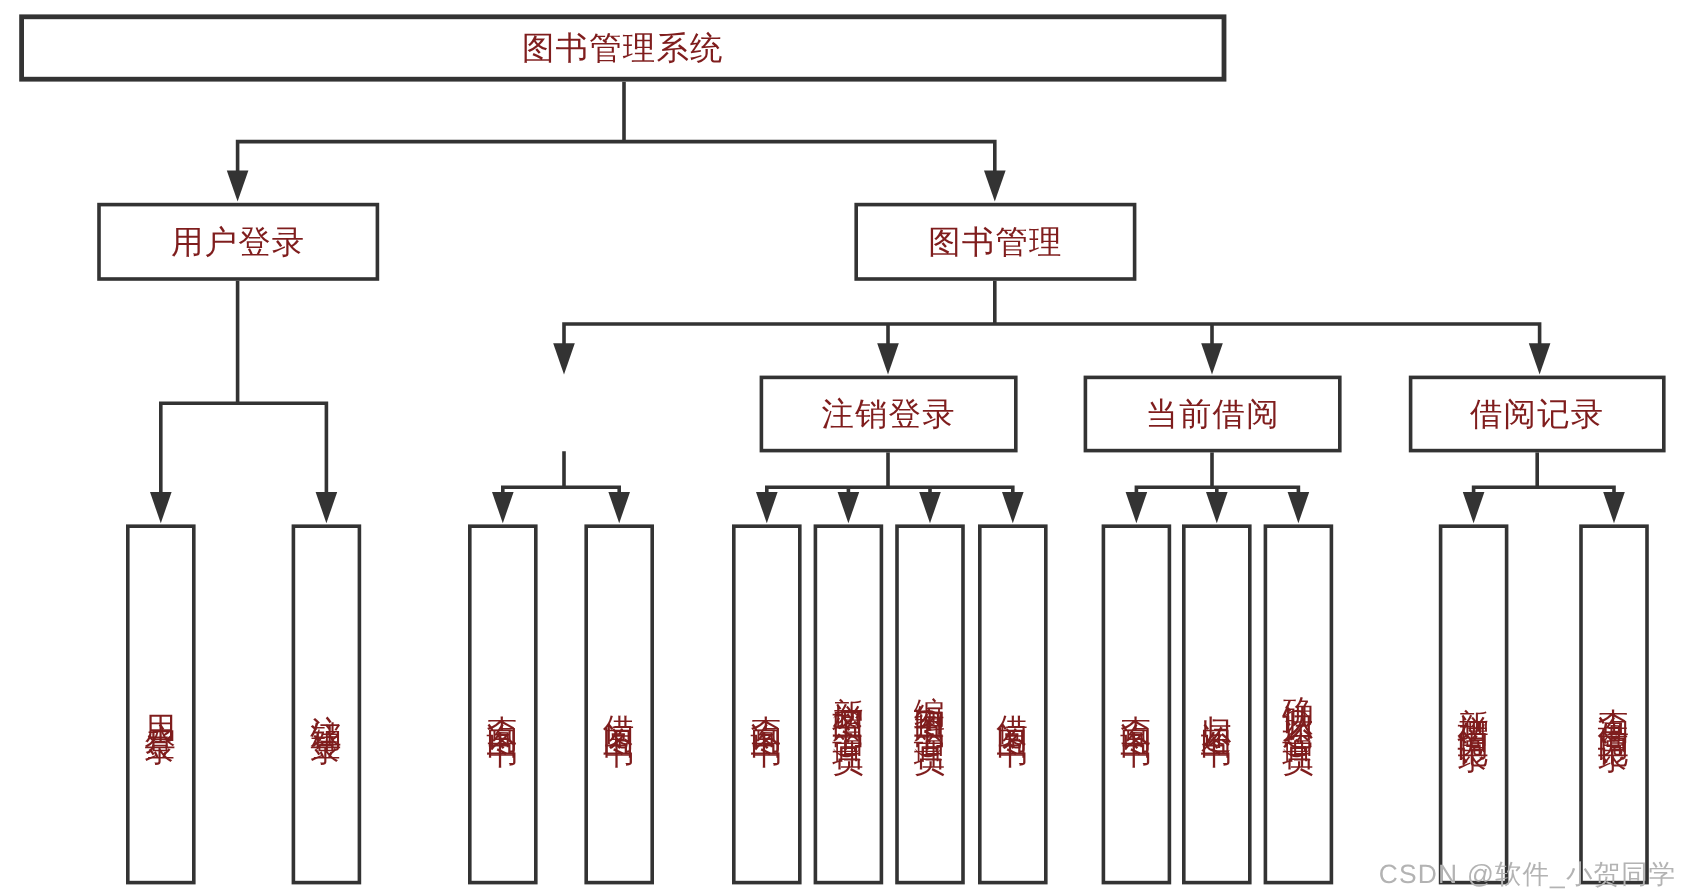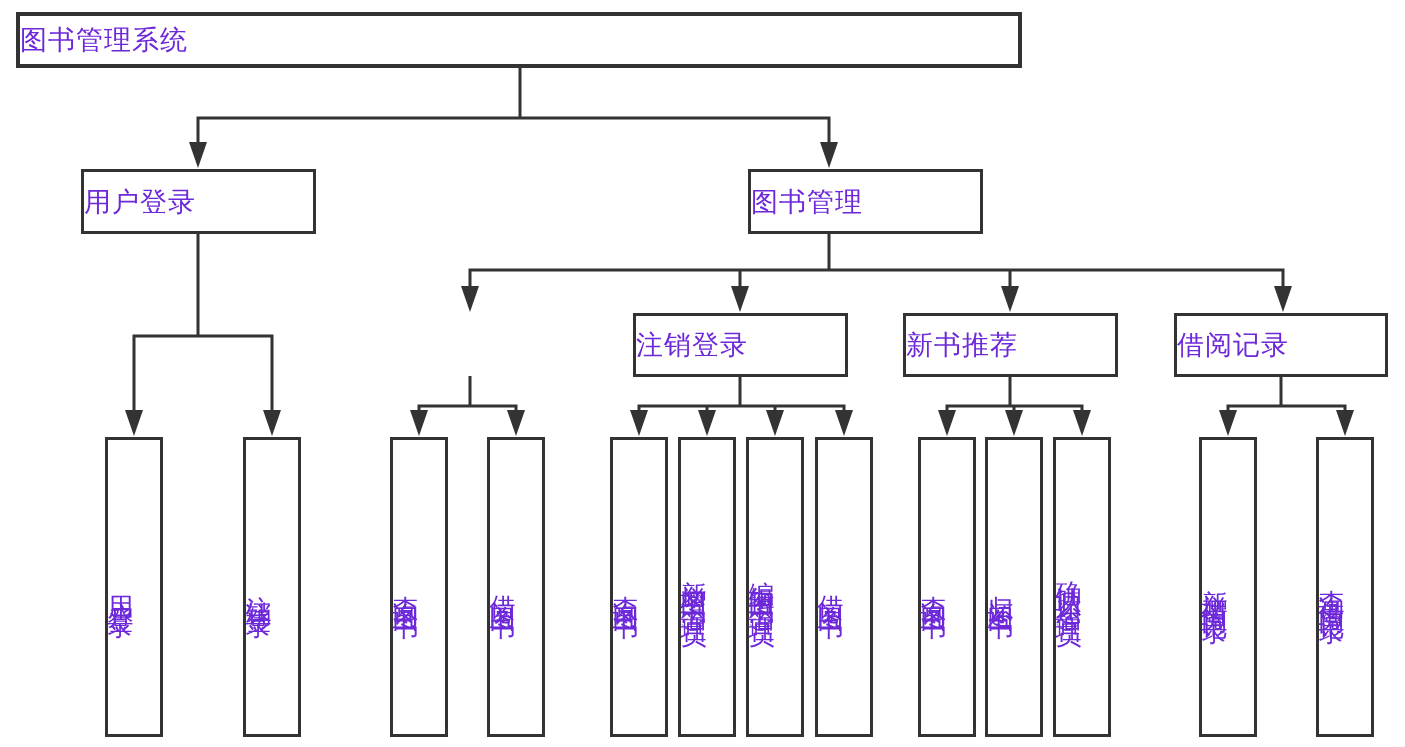--- a/index.html
+++ b/index.html
@@ -26,21 +26,22 @@
     fill: #333333;
     stroke: none;
   }
   .box {
     position: absolute;
     box-sizing: border-box;
     border: 3px solid #333333;
     background: #ffffff;
     display: flex;
     align-items: center;
-    color: #6d28d9;
+    justify-content: center;
+    color: #7f1d1d;
   }
   .root-box { border-width: 4px; }
   .h-label {
     font-size: 27px;
     letter-spacing: 1px;
     white-space: nowrap;
   }
   .v-box .v-label {
     writing-mode: vertical-rl;
     text-orientation: mixed;
@@ -115,29 +116,29 @@
     </g>
   </svg>
 
   <div class="box root-box" style="left:16px; top:12px; width:1006px; height:56px;">
     <span class="h-label">图书管理系统</span>
   </div>
 
   <div class="box" style="left:81px; top:169px; width:235px; height:65px;">
     <span class="h-label">用户登录</span>
   </div>
-  <div class="box" style="left:712px; top:169px; width:235px; height:65px;margin-left:36px;">
+  <div class="box" style="left:712px; top:169px; width:235px; height:65px;">
     <span class="h-label">图书管理</span>
   </div>
 
   <div class="box" style="left:633px; top:313px; width:215px; height:64px;">
     <span class="h-label">注销登录</span>
   </div>
   <div class="box" style="left:903px; top:313px; width:215px; height:64px;">
-    <span class="h-label">新书推荐</span>
+    <span class="h-label">当前借阅</span>
   </div>
   <div class="box" style="left:1174px; top:313px; width:214px; height:64px;">
     <span class="h-label">借阅记录</span>
   </div>
 
   <div class="box v-box" style="left:105px; top:437px; width:58px; height:300px;">
     <span class="v-label">用户登录</span>
   </div>
   <div class="box v-box" style="left:243px; top:437px; width:58px; height:300px;">
     <span class="v-label">注销登录</span>
@@ -173,14 +174,15 @@
     <span class="v-label">确认归还（管理员）</span>
   </div>
 
   <div class="box v-box" style="left:1199px; top:437px; width:58px; height:300px;">
     <span class="v-label">新增借阅记录</span>
   </div>
   <div class="box v-box" style="left:1316px; top:437px; width:58px; height:300px;">
     <span class="v-label">查询借阅记录</span>
   </div>
 
+  <div class="watermark">CSDN @软件_小贺同学</div>
 
 </div>
 
 </body></html>

